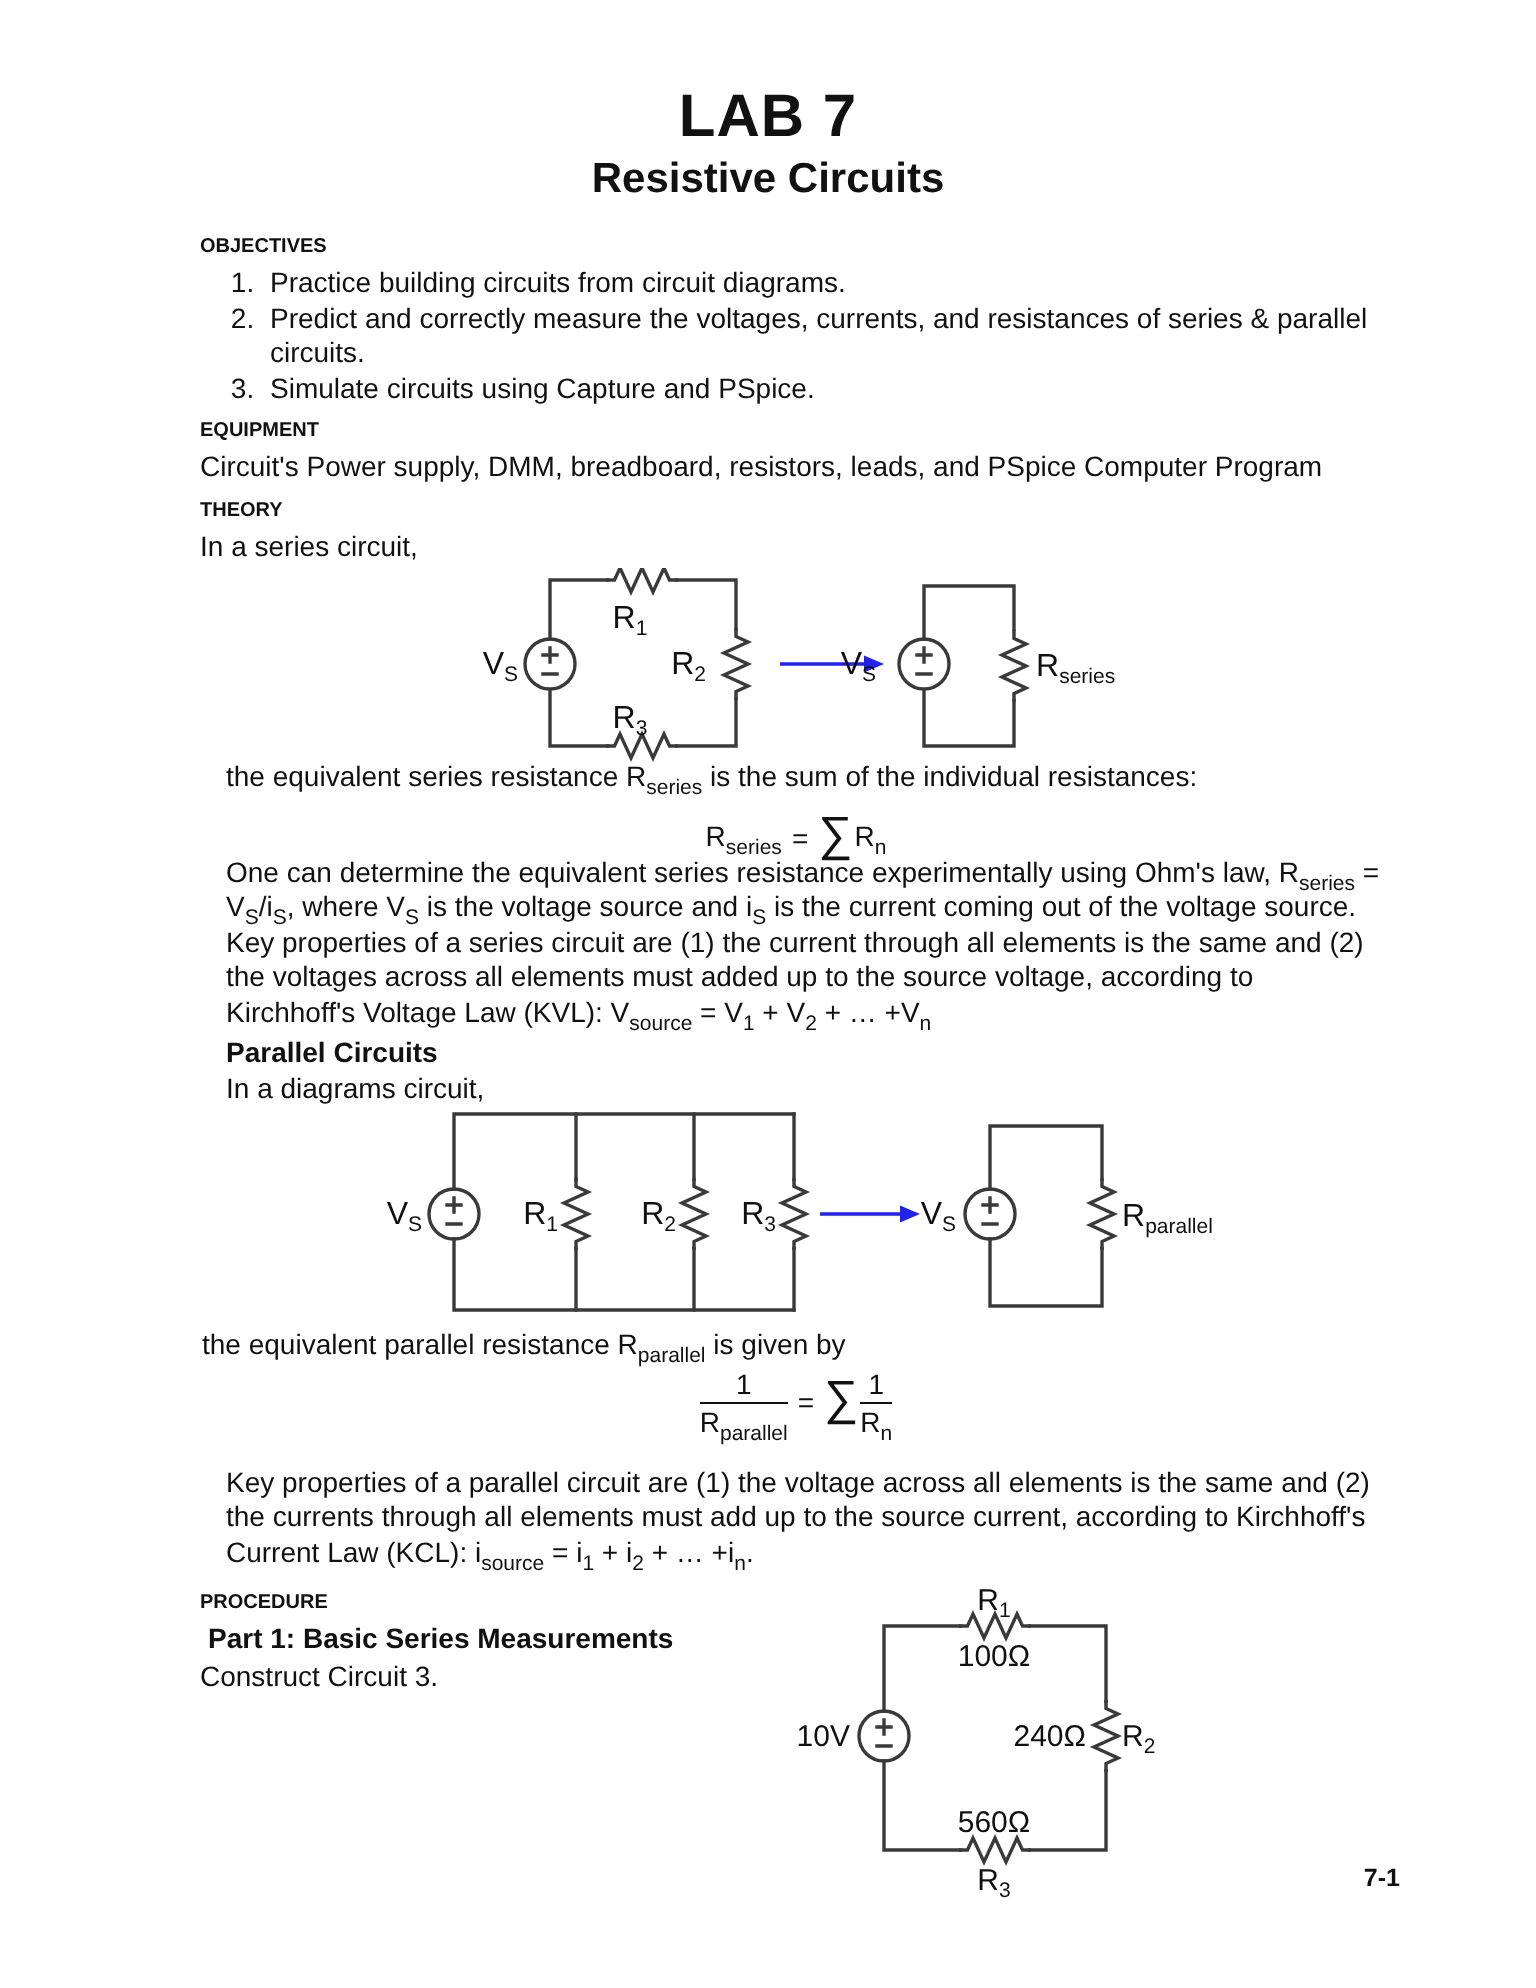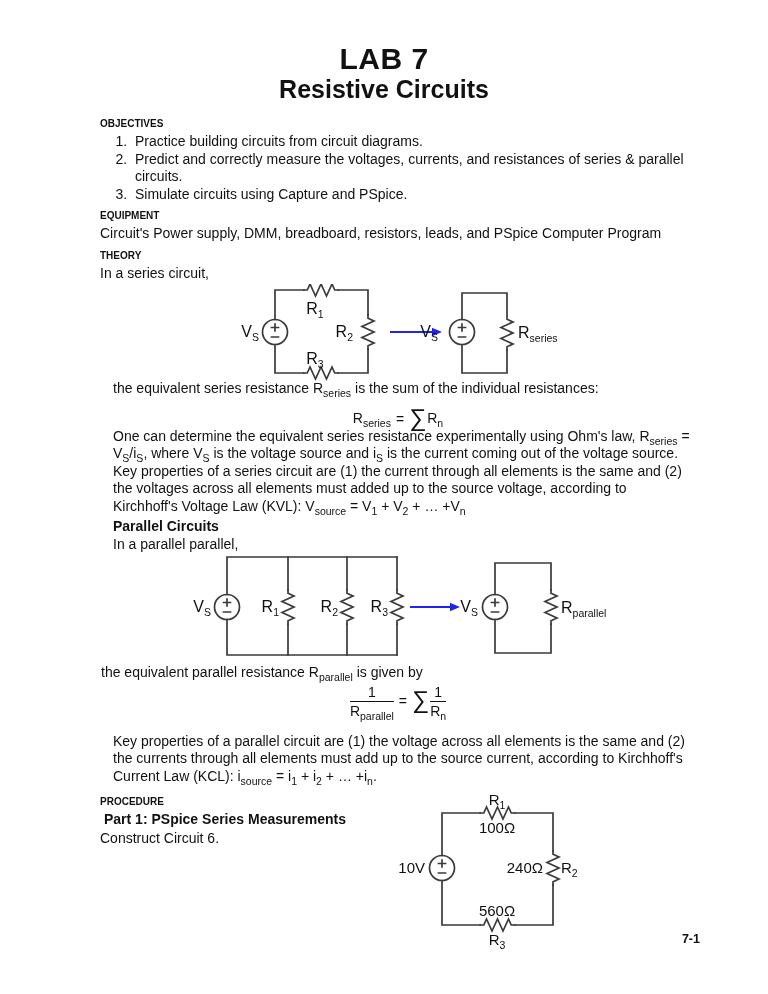--- a/index.html
+++ b/index.html
@@ -2,21 +2,21 @@
 <html><head>
 <meta charset="utf-8">
 <style>
   html,body{margin:0;padding:0;background:#ffffff;}
   .page{
     position:relative;width:768px;height:994px;background:#ffffff;overflow:hidden;
     font-family:"Liberation Sans",sans-serif;color:#111;font-size:14px;line-height:17.4px;
   }
   .title-block{position:absolute;top:42px;left:0;width:768px;text-align:center;}
   .title{font-size:30px;font-weight:bold;line-height:33px;letter-spacing:.5px;}
-  .subtitle{font-size:25px;font-weight:bold;line-height:29px;}
+  .subtitle{font-size:21px;font-weight:bold;line-height:29px;}
   .sec-heading{font-size:10px;font-weight:bold;margin:0 0 1px 0;}
   .sub-heading{font-size:14px;font-weight:bold;margin:0;}
   .indent{margin-left:13px;}
   section{position:absolute;}
   .objectives{left:100px;top:115px;width:596px;}
   .objectives ol{margin:1px 0 0 0;padding-left:31px;}
   .objectives li{padding-left:4px;}
   .equipment{left:100px;top:207px;width:596px;}
   .theory-head{left:100px;top:247px;width:596px;}
   .body-line{margin:1px 0 0 0;}
@@ -112,21 +112,21 @@
   <div class="eq series-eq">
     <span>R</span><sub>series</sub><span class="eqs">=</span><span class="sigma">∑</span><span>R</span><sub>n</sub>
   </div>
 
   <section class="ohms-para">
     <p class="body-line">One can determine the equivalent series resistance experimentally using Ohm's law, R<sub>series</sub> = V<sub>S</sub>/i<sub>S</sub>, where V<sub>S</sub> is the voltage source and i<sub>S</sub> is the current coming out of the voltage source. Key properties of a series circuit are (1) the current through all elements is the same and (2) the voltages across all elements must added up to the source voltage, according to Kirchhoff's Voltage Law (KVL): V<sub>source</sub> = V<sub>1</sub> + V<sub>2</sub> + … +V<sub>n</sub></p>
   </section>
 
   <section class="parallel-head">
     <h3 class="sub-heading">Parallel Circuits</h3>
-    <p class="body-line">In a parallel parallel,</p>
+    <p class="body-line">In a diagrams circuit,</p>
   </section>
 
   <svg class="svg-abs" style="left:168px;top:556px;" width="480" height="105" viewBox="0 0 480 105">
     <defs>
       <path id="b-rz" d="M-17.25,0 h3.5 l2.75,-6 5.5,12 5.5,-12 5.5,12 5.5,-12 2.75,6 h3.5"></path>
     </defs>
     <g fill="none" stroke-width="1.7" stroke-linecap="square" stroke="#3a3a3a">
 
       <path d="M59,1 H229 M59,99 H229 M59,1 V38.5 M59,63.5 V99"></path>
       <path d="M120,1 V33.75 M120,68.25 V99 M179,1 V33.75 M179,68.25 V99 M229,1 V33.75 M229,68.25 V99"></path>
@@ -170,22 +170,22 @@
         <span class="fden"><span>R</span><sub>n</sub></span>
       </span>
   </div>
 
   <section class="kcl-para">
     <p class="body-line">Key properties of a parallel circuit are (1) the voltage across all elements is the same and (2) the currents through all elements must add up to the source current, according to Kirchhoff's Current Law (KCL): i<sub>source</sub> = i<sub>1</sub> + i<sub>2</sub> + … +i<sub>n</sub>.</p>
   </section>
 
   <section class="procedure">
     <h2 class="sec-heading">PROCEDURE</h2>
-    <h3 class="sub-heading part">Part 1: PSpice Series Measurements</h3>
-    <p class="body-line indent">Construct Circuit 6.</p>
+    <h3 class="sub-heading part">Part 1: Basic Series Measurements</h3>
+    <p class="body-line indent">Construct Circuit 3.</p>
   </section>
 
   <svg class="svg-abs" style="left:395px;top:783px;" width="225" height="175" viewBox="0 0 225 175">
     <defs>
       <path id="c-rz" d="M-17.25,0 h3.5 l2.75,-6 5.5,12 5.5,-12 5.5,12 5.5,-12 2.75,6 h3.5"></path>
     </defs>
     <g fill="none" stroke-width="1.7" stroke-linecap="square" stroke="#3a3a3a">
       <path d="M47,30 H85.25 M119.75,30 H158 M158,30 V67.75 M158,102.25 V142 M158,142 H119.75 M85.25,142 H47 M47,142 V97.5 M47,72.5 V30"></path>
       <use href="#c-rz" transform="translate(102.5,30)"></use>
       <use href="#c-rz" transform="translate(158,85) rotate(90)"></use>

